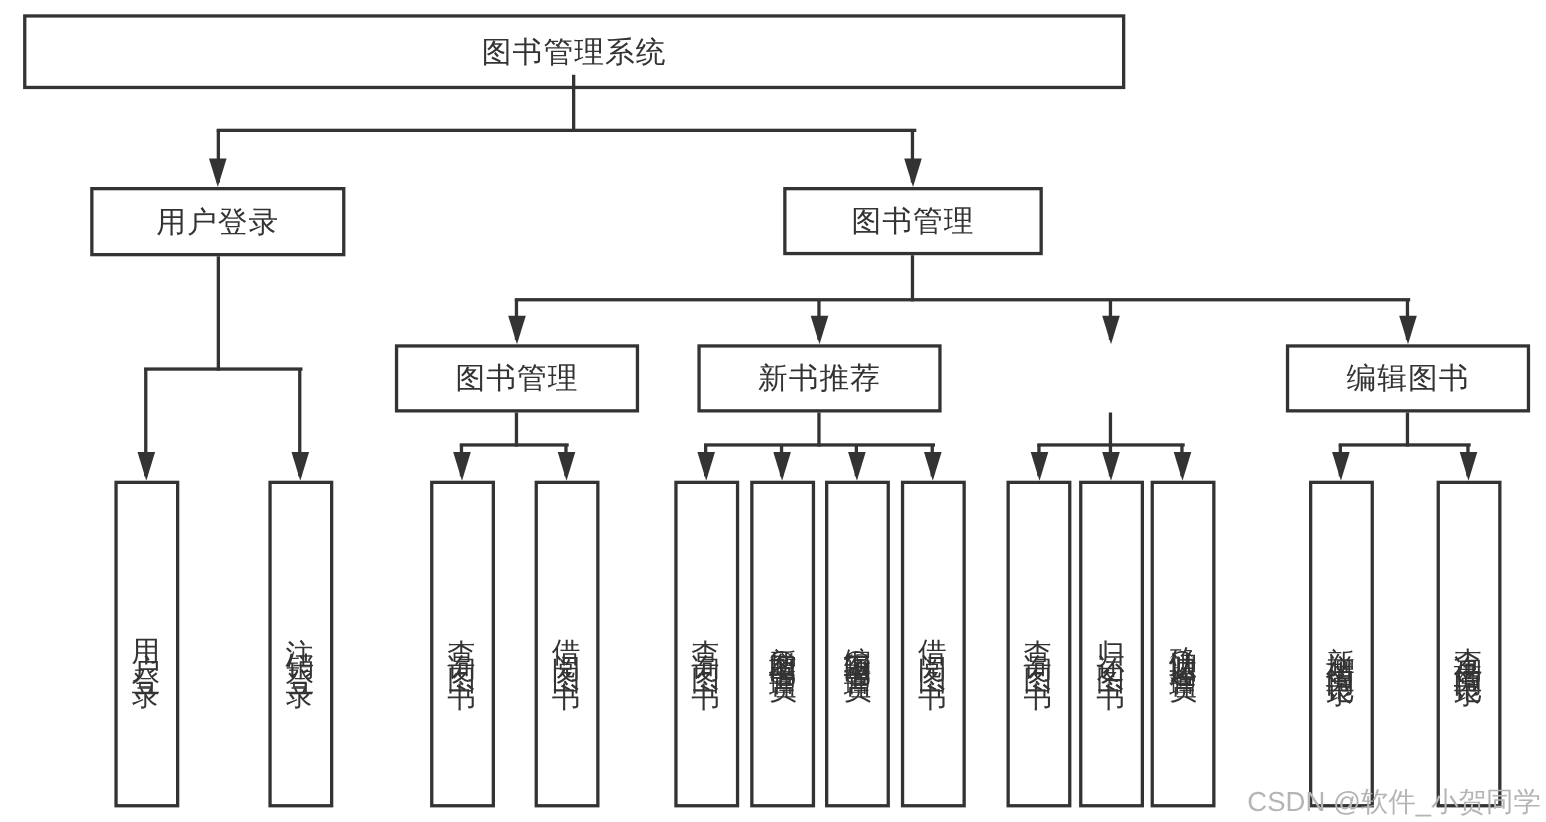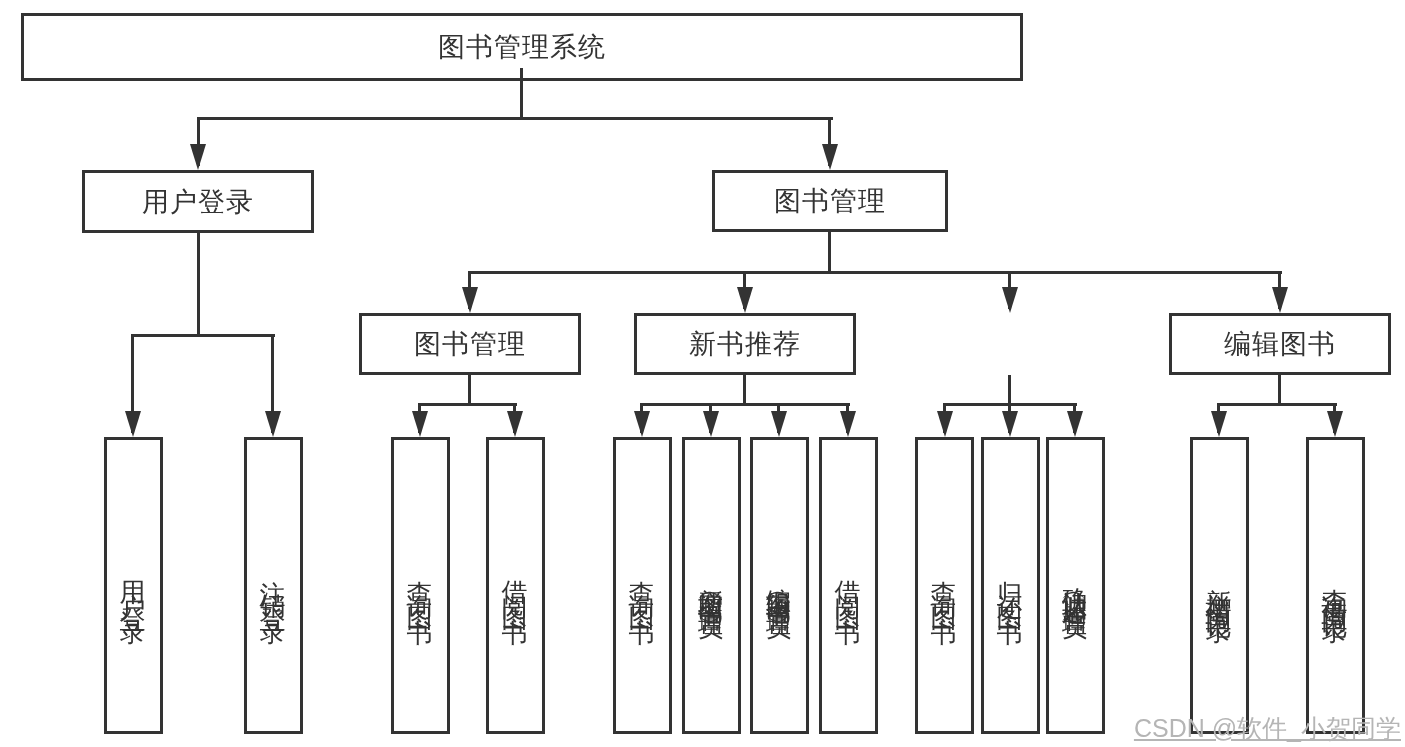--- a/index.html
+++ b/index.html
@@ -35,21 +35,20 @@
     border-left:8px solid transparent;
     border-right:8px solid transparent;
     border-top:26px solid #333333;
   }
   .watermark{
     position:absolute;
     top:712px;right:4px;
     font-size:25px;
     color:#b5b5b5;
     white-space:nowrap;
-    text-decoration:underline;
   }
 </style>
 </head>
 <body>
 
 <div class="canvas">
 
   <div class="node h-node" style="left:21px;top:13px;width:1002px;height:68px;">图书管理系统</div>
 
   <div class="vline" style="left:520px;top:68px;width:3px;height:51px;"></div>

